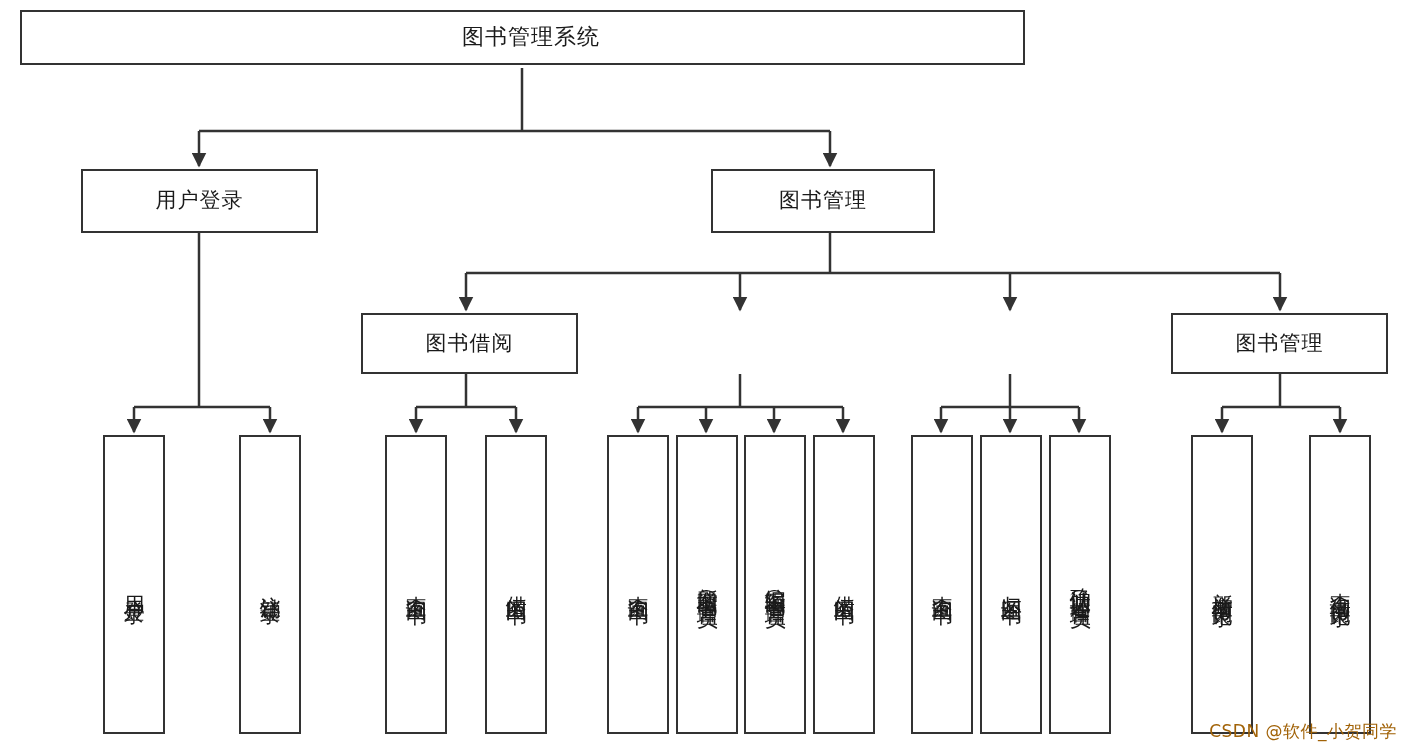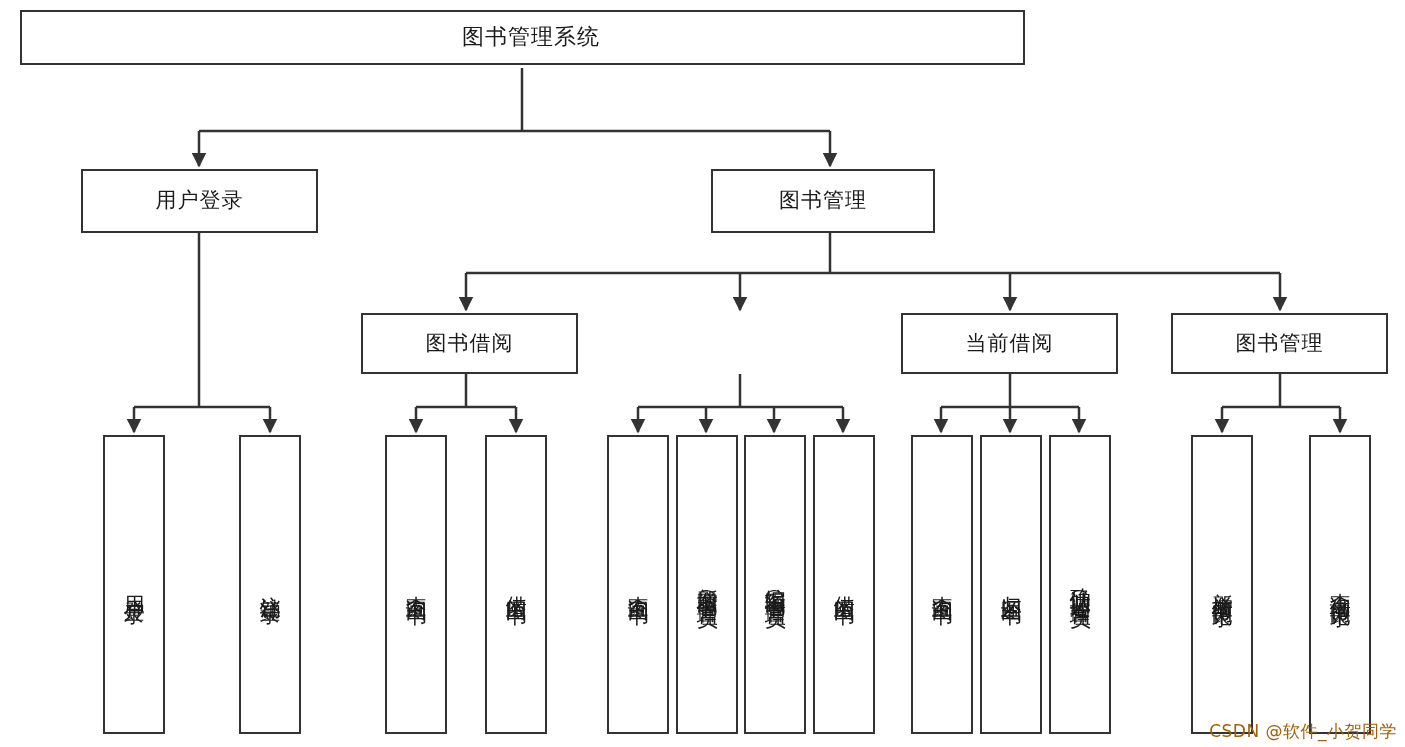--- a/index.html
+++ b/index.html
@@ -139,23 +139,20 @@
   <div class="node horiz" style="left:81px; top:169px; width:237px; height:64px;">
     <span>用户登录</span>
   </div>
   <div class="node horiz" style="left:711px; top:169px; width:224px; height:64px;">
     <span>图书管理</span>
   </div>
 
   <div class="node horiz" style="left:361px; top:313px; width:217px; height:61px;">
     <span>图书借阅</span>
   </div>
-  <div class="node horiz" style="left:901px; top:313px; width:217px; height:61px;">
-    <span>当前借阅</span>
-  </div>
   <div class="node horiz" style="left:1171px; top:313px; width:217px; height:61px;">
     <span>图书管理</span>
   </div>
 
   <div class="leaf" style="left:103px; top:435px; width:62px; height:299px;">
     <span class="vtext">用户登录</span>
   </div>
   <div class="leaf" style="left:239px; top:435px; width:62px; height:299px;">
     <span class="vtext">注销登录</span>
   </div>

